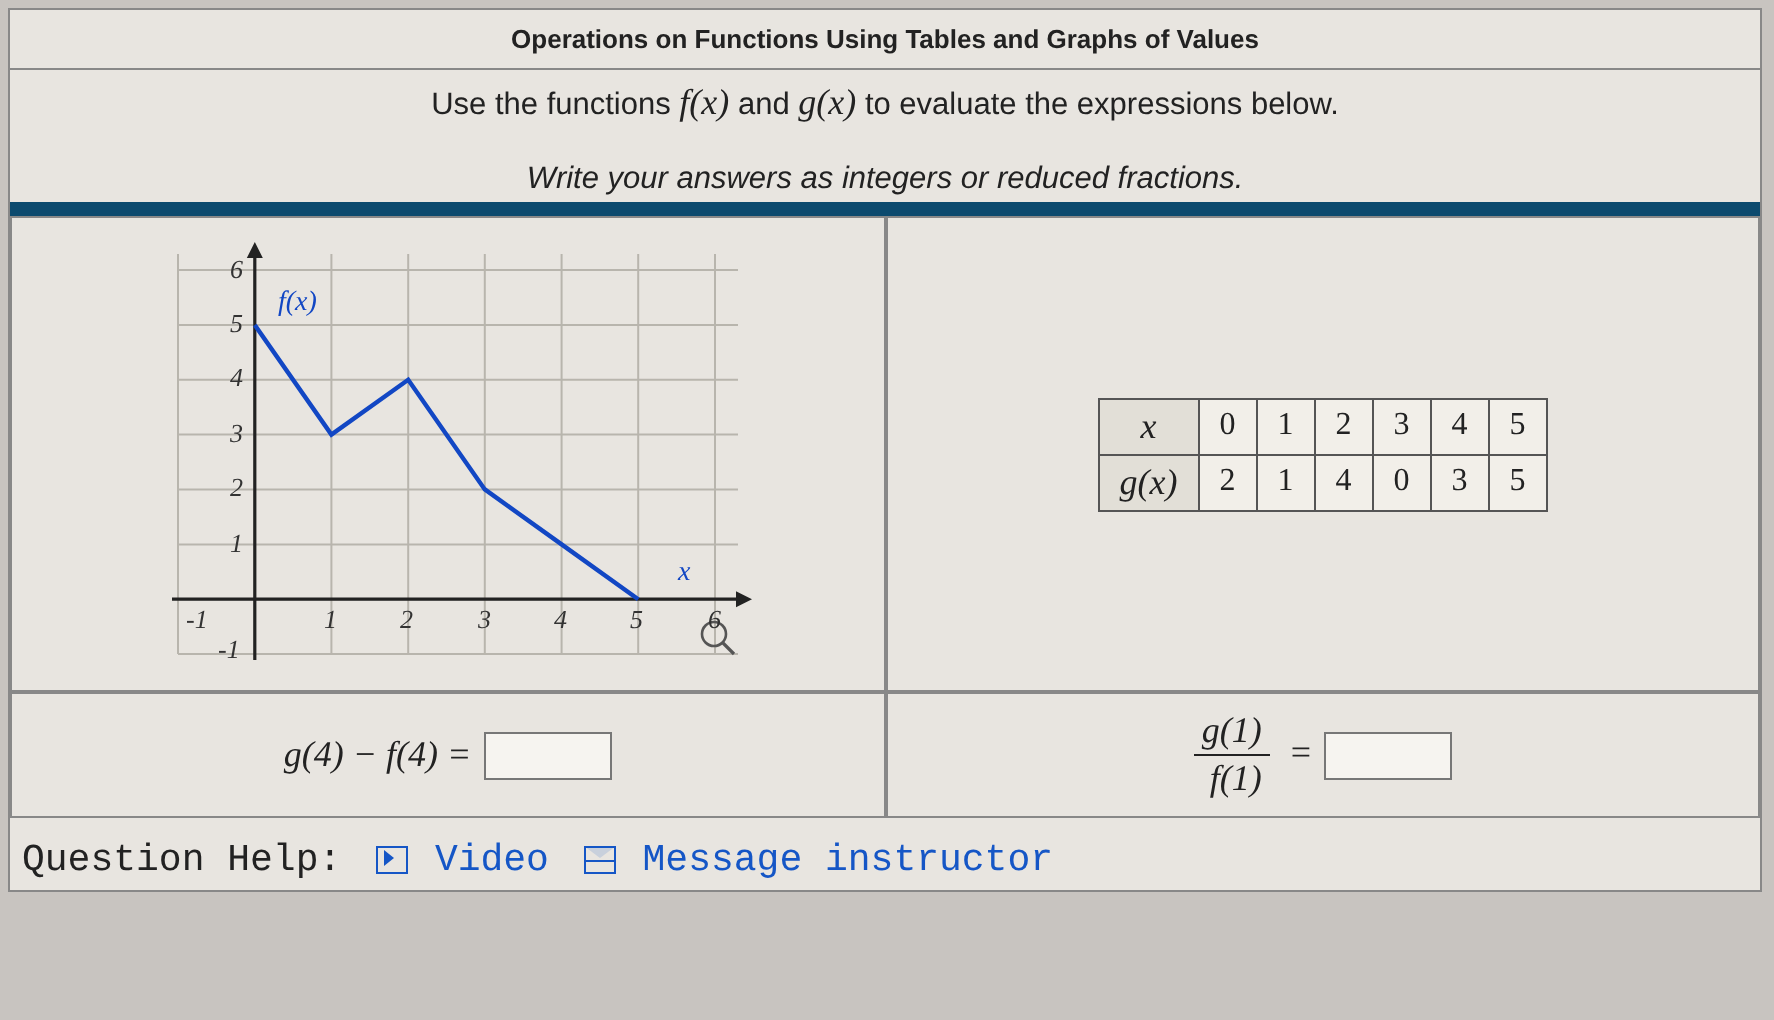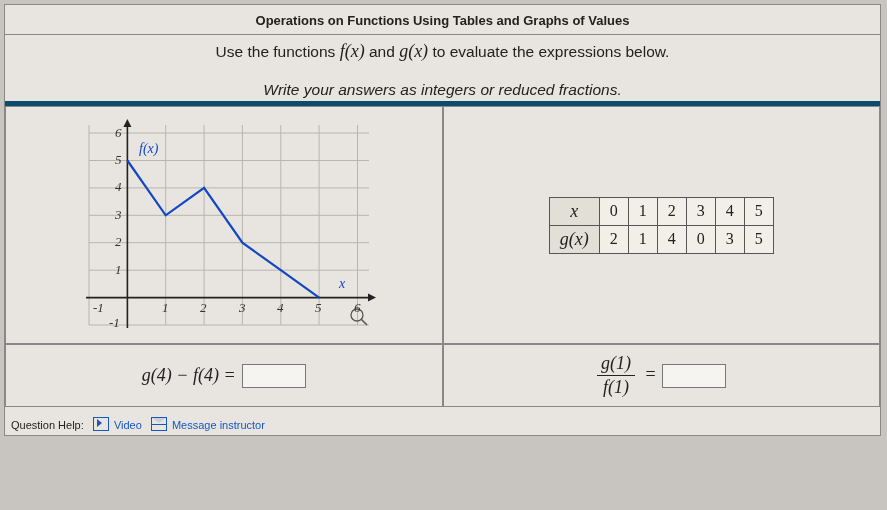--- a/index.html
+++ b/index.html
@@ -20,21 +20,21 @@
     padding: 6px 4px;
     border-bottom: 1px solid #888;
   }
   .title {
     font-weight: bold;
     font-size: 13px;
   }
   .subhead {
     text-align: center;
     padding: 6px 4px 2px;
-    border-bottom: 5px solid #0c4a6e;
+    border-bottom: 7px solid #0c4a6e;
     font-size: 15.5px;
   }
   .subhead .line2 {
     font-style: italic;
     margin-top: 19px;
   }
   .grid {
     display: grid;
     grid-template-columns: 1fr 1fr;
   }
@@ -54,21 +54,21 @@
     display: inline-block;
     width: 62px;
     height: 22px;
     border: 1px solid #777;
     background: #f6f4f0;
     vertical-align: middle;
     margin-left: 6px;
   }
   .frac {
     display: inline-block;
-    text-align: center;
+    text-align: right;
     vertical-align: middle;
   }
   .frac .num { display:block; border-bottom: 1.3px solid #222; padding: 0 4px 1px; }
   .frac .den { display:block; padding: 1px 4px 0; }
 
   
   .vtable {
     border-collapse: collapse;
     font-family: 'Times New Roman', serif;
     font-size: 16px;
@@ -84,21 +84,22 @@
 
   
   .graph-outer { position: relative; width: 310px; height: 220px; }
   svg { display: block; }
   .axis-label { font-family: 'Times New Roman', serif; font-style: italic; font-size: 14px; fill:#1247c4; }
   .tick-label { font-family: 'Times New Roman', serif; font-style: italic; font-size: 13px; fill:#333; }
 
   
   .help {
     padding: 10px 6px 4px;
-    font-size: 11px;
+    font-size: 19px;
+    font-family: Liberation Mono, monospace;
   }
   .help a { color: #1556c6; text-decoration: none; margin-left: 6px; }
   .hicon { display:inline-block; width:14px; height:12px; border:1.3px solid #1556c6; vertical-align: -2px; margin-right:2px; position:relative;}
   .play::after{content:"";position:absolute;left:3px;top:1px;border-left:5px solid #1556c6;border-top:4px solid transparent;border-bottom:4px solid transparent;}
   .env::after{content:"";position:absolute;left:0;right:0;top:0;height:6px;border-bottom:1.3px solid #1556c6;transform-origin:top;}
   .env::before{content:"";position:absolute;left:-1px;top:-1px;width:0;height:0;border-left:8px solid transparent;border-right:8px solid transparent;border-top:6px solid #1556c6;opacity:.15;}
 </style>
 </head>
 <body>
 

